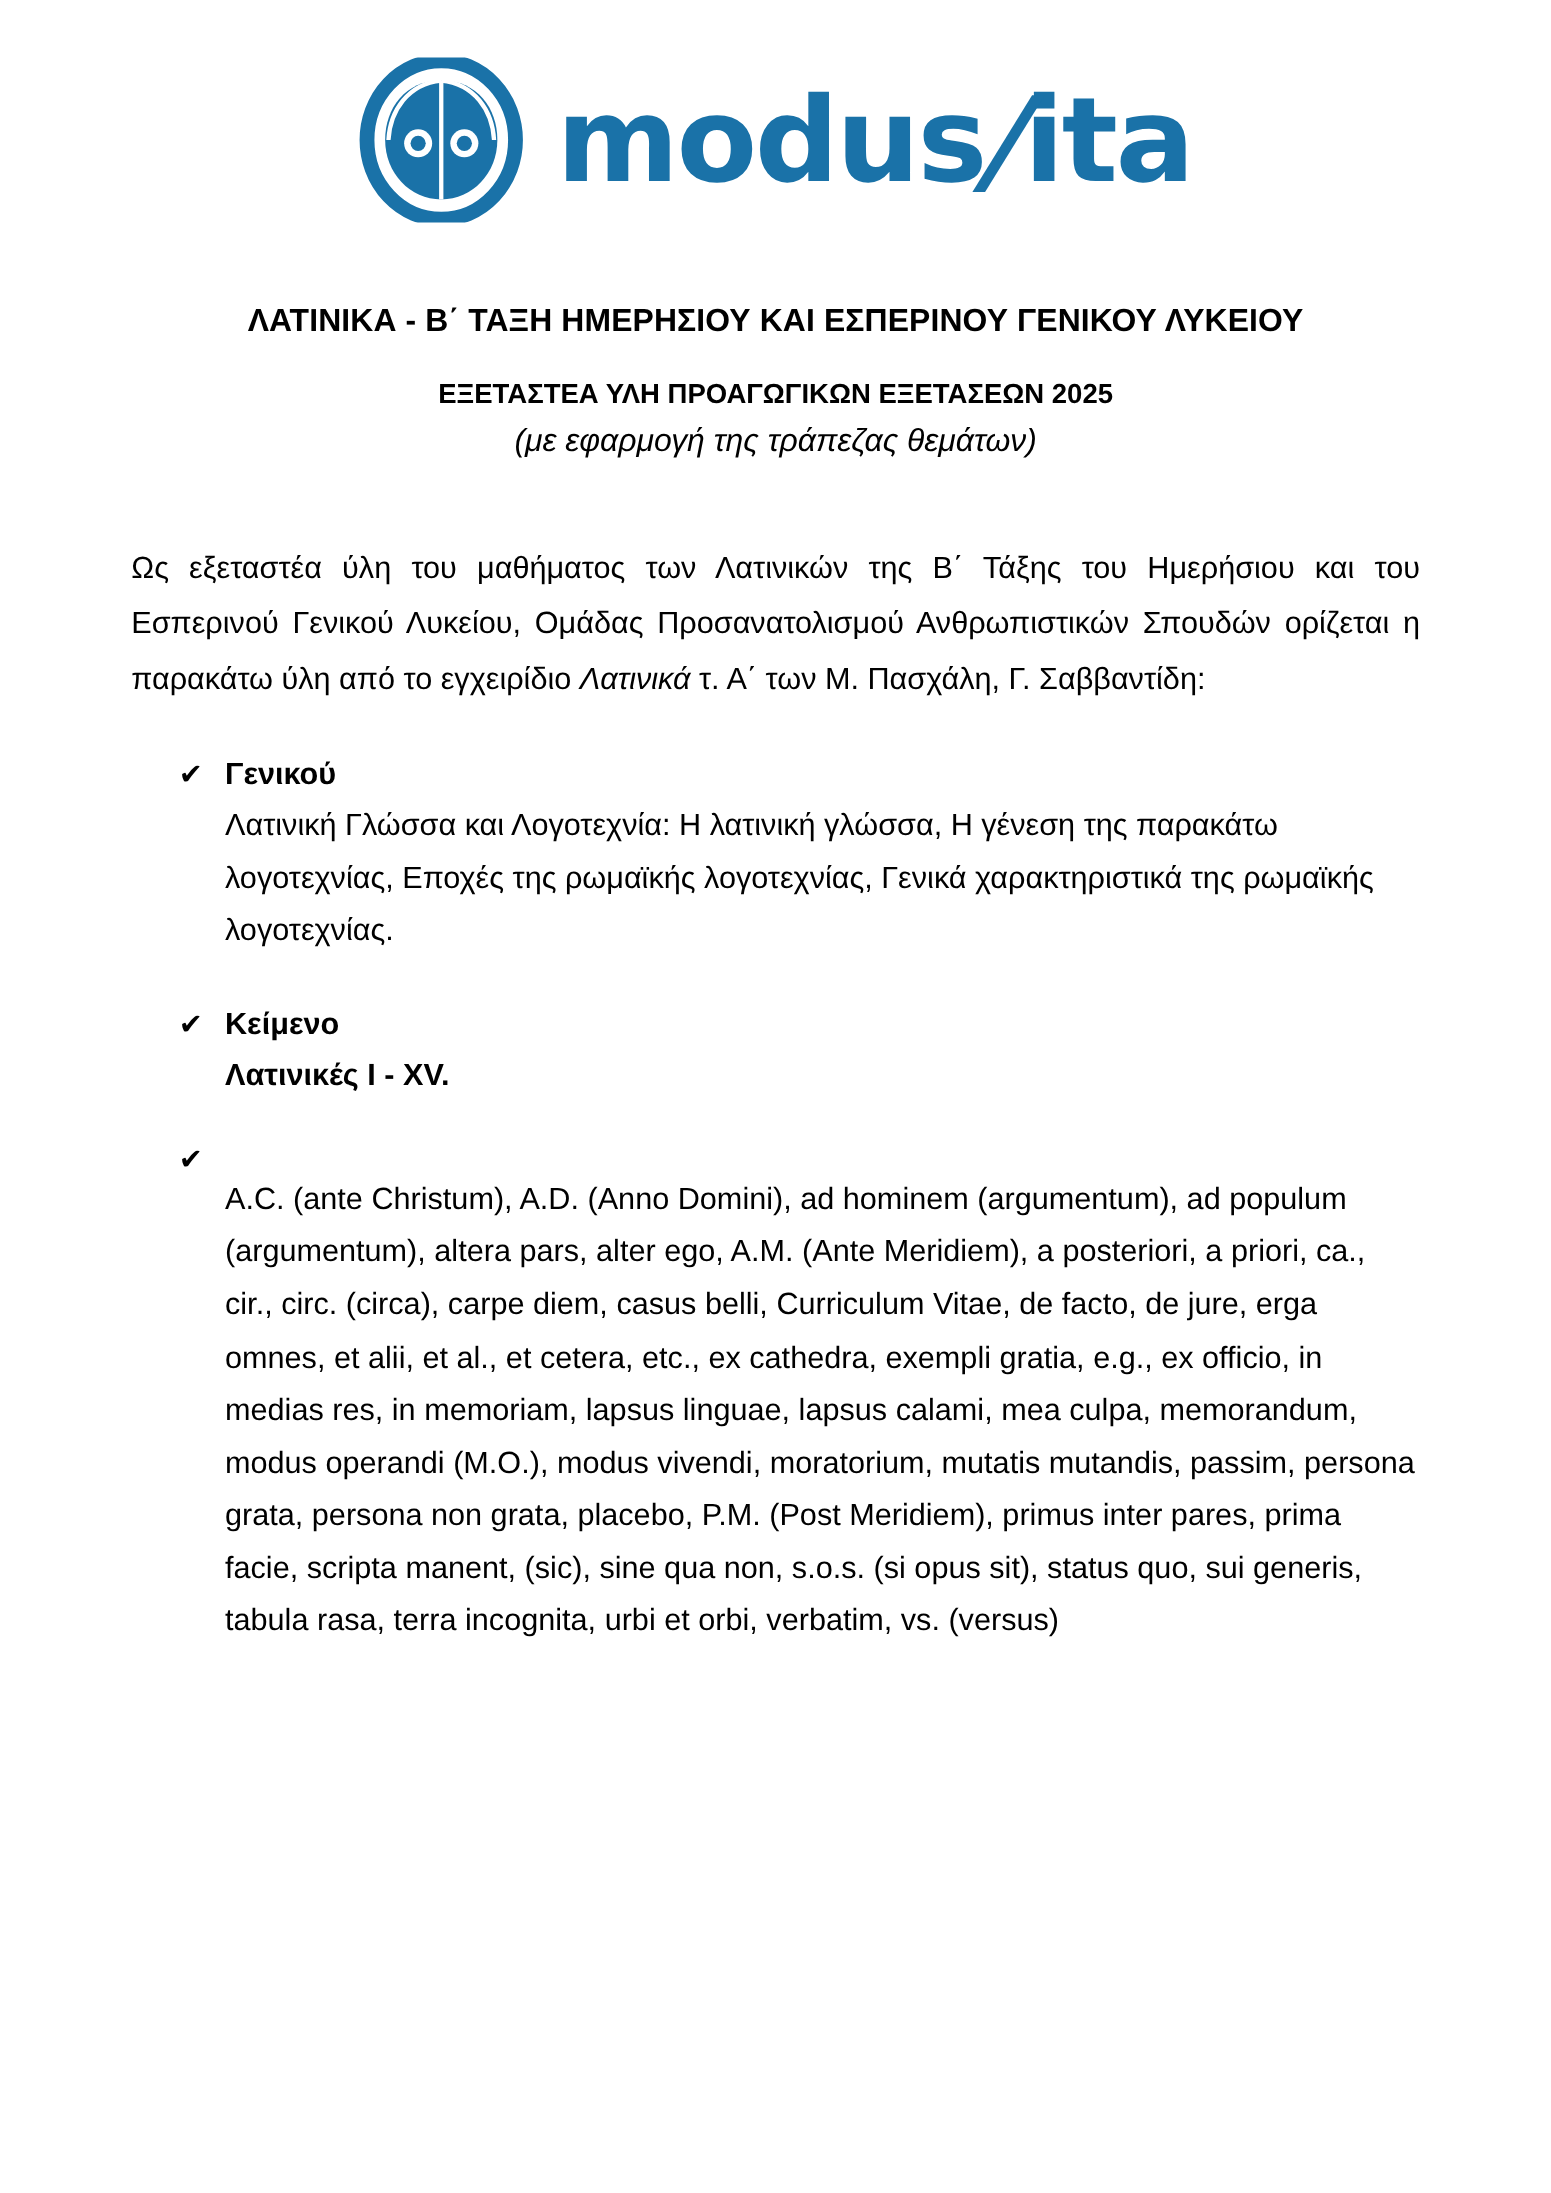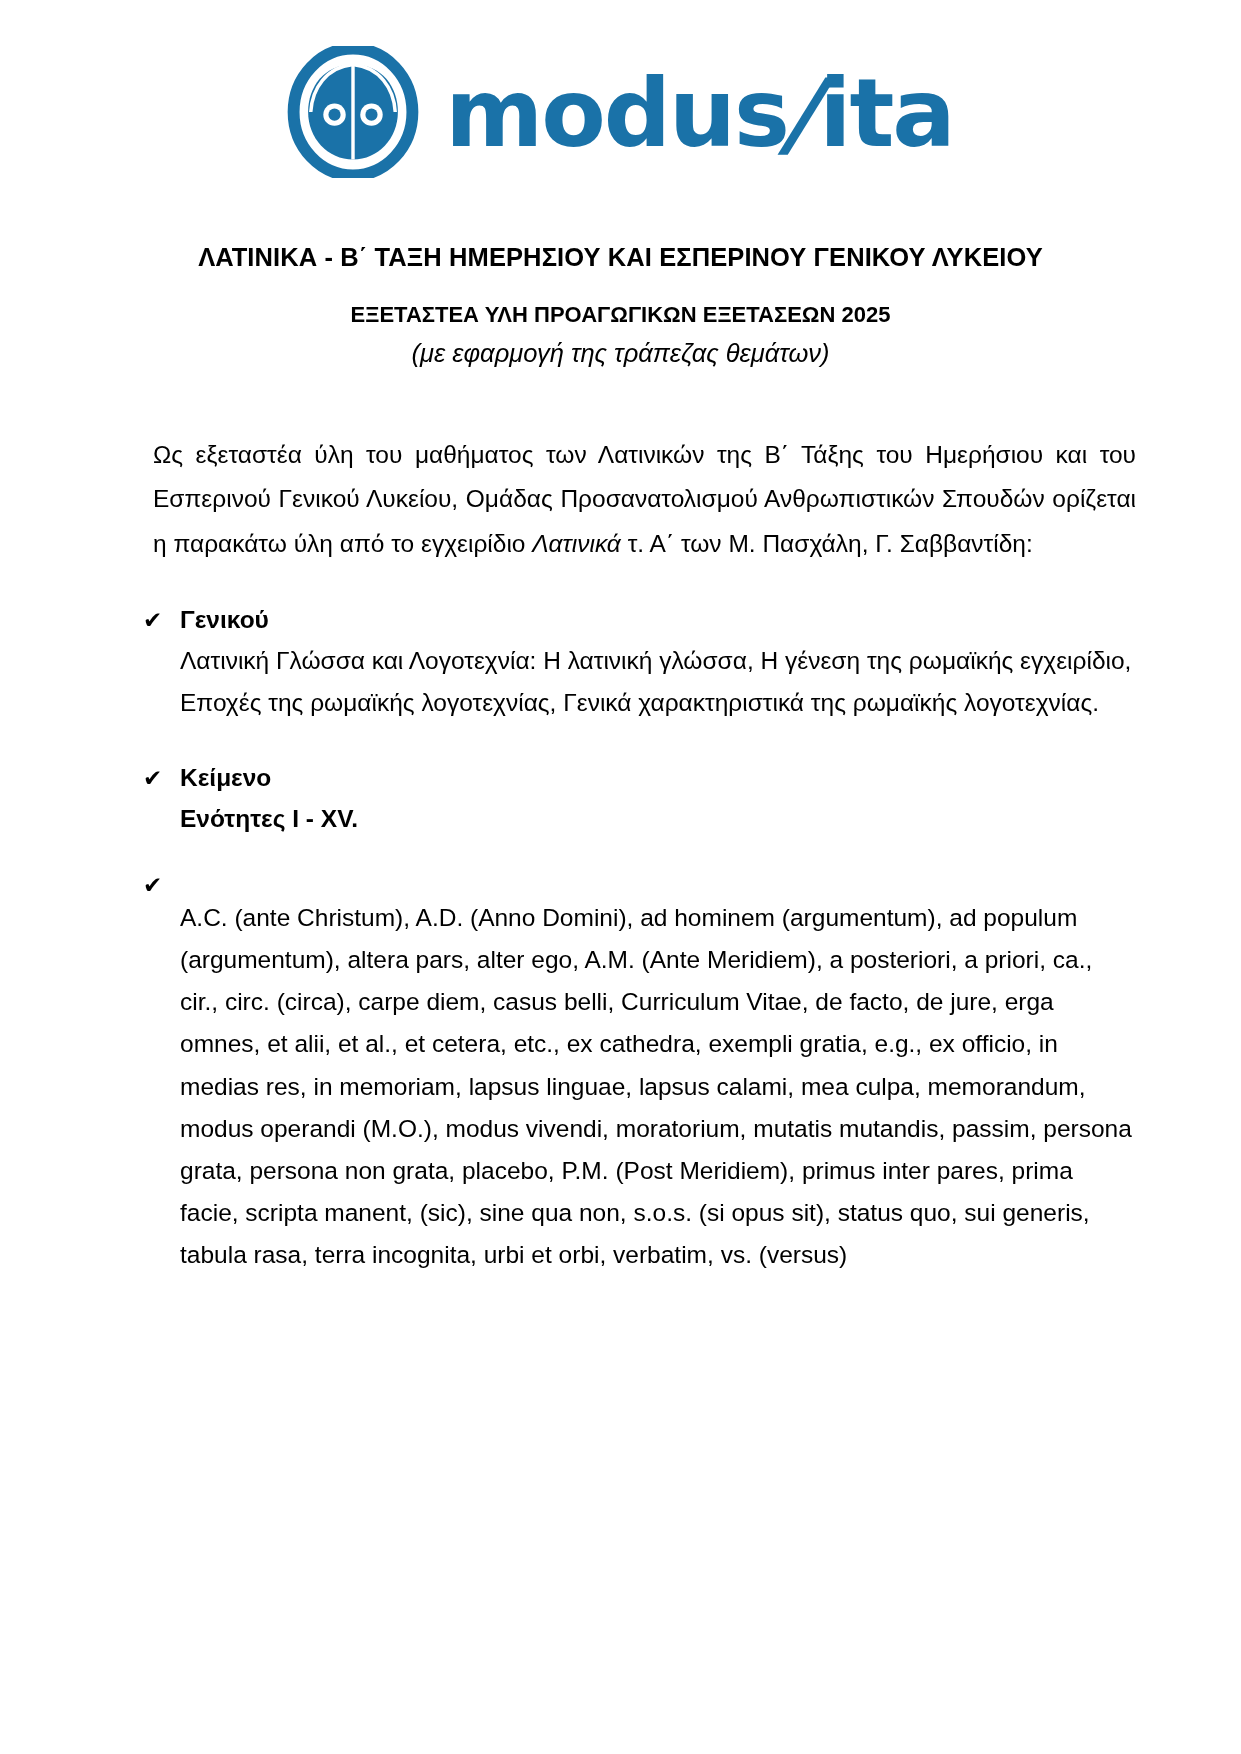--- a/index.html
+++ b/index.html
@@ -81,21 +81,20 @@
     line-height: 1.35;
   }
 
   
   .intro {
     margin-top: 62px;
     font-size: 24.5px;
     line-height: 1.82;
     text-align: justify;
     text-justify: inter-word;
-    margin-left: 48px;
   }
   .intro .it { font-style: italic; }
 
   
   .section {
     margin-top: 34px;
     padding-left: 38px;
   }
   .section.tight { margin-top: 34px; }
 
@@ -159,31 +158,31 @@
   </div>
 
   <div class="intro"><span>Ως εξεταστέα ύλη του μαθήματος των Λατινικών της Β΄ Τάξης του Ημερήσιου και του Εσπερινού Γενικού Λυκείου, Ομάδας Προσανατολισμού Ανθρωπιστικών Σπουδών ορίζεται η παρακάτω ύλη από το εγχειρίδιο </span><span class="it">Λατινικά</span><span> τ. Α΄ των Μ. Πασχάλη, Γ. Σαββαντίδη:</span></div>
 
   <div class="section">
     <div class="bullet-head">
       <span class="tick">✔</span>
       <span>Γενικού</span>
     </div>
     <div class="section-body">
-      <p>Λατινική Γλώσσα και Λογοτεχνία: Η λατινική γλώσσα, Η γένεση της ρωμαϊκής εγχειρίδιο,  Εποχές της ρωμαϊκής λογοτεχνίας,  Γενικά χαρακτηριστικά της ρωμαϊκής λογοτεχνίας.</p>
+      <p>Λατινική Γλώσσα και Λογοτεχνία: Η λατινική γλώσσα, Η γένεση της παρακάτω λογοτεχνίας,  Εποχές της ρωμαϊκής λογοτεχνίας,  Γενικά χαρακτηριστικά της ρωμαϊκής λογοτεχνίας.</p>
     </div>
   </div>
 
   <div class="section tight">
     <div class="bullet-head">
       <span class="tick">✔</span>
       <span>Κείμενο</span>
     </div>
     <div class="section-body">
-      <p class="bold">Ενότητες I - XV.</p>
+      <p class="bold">Λατινικές I - XV.</p>
     </div>
   </div>
 
   <div class="section tight">
     <div class="bullet-head">
       <span class="tick">✔</span>
     </div>
     <div class="section-body">
       <p>A.C. (ante Christum), A.D. (Anno Domini), ad hominem (argumentum), ad populum (argumentum), altera pars, alter ego, A.M. (Ante Meridiem), a posteriori, a priori, ca., cir., circ. (circa),  carpe diem, casus belli, Curriculum Vitae, de facto, de jure, erga omnes, et alii, et al., et cetera, etc., ex cathedra, exempli gratia, e.g., ex officio, in medias res, in memoriam, lapsus linguae, lapsus calami,  mea culpa, memorandum, modus operandi (M.O.), modus vivendi, moratorium, mutatis mutandis, passim, persona grata, persona non grata, placebo, P.M. (Post Meridiem), primus inter pares, prima facie, scripta manent, (sic), sine qua non, s.o.s. (si opus sit), status quo, sui generis, tabula rasa,  terra incognita, urbi et orbi, verbatim, vs. (versus)</p>
     </div>

